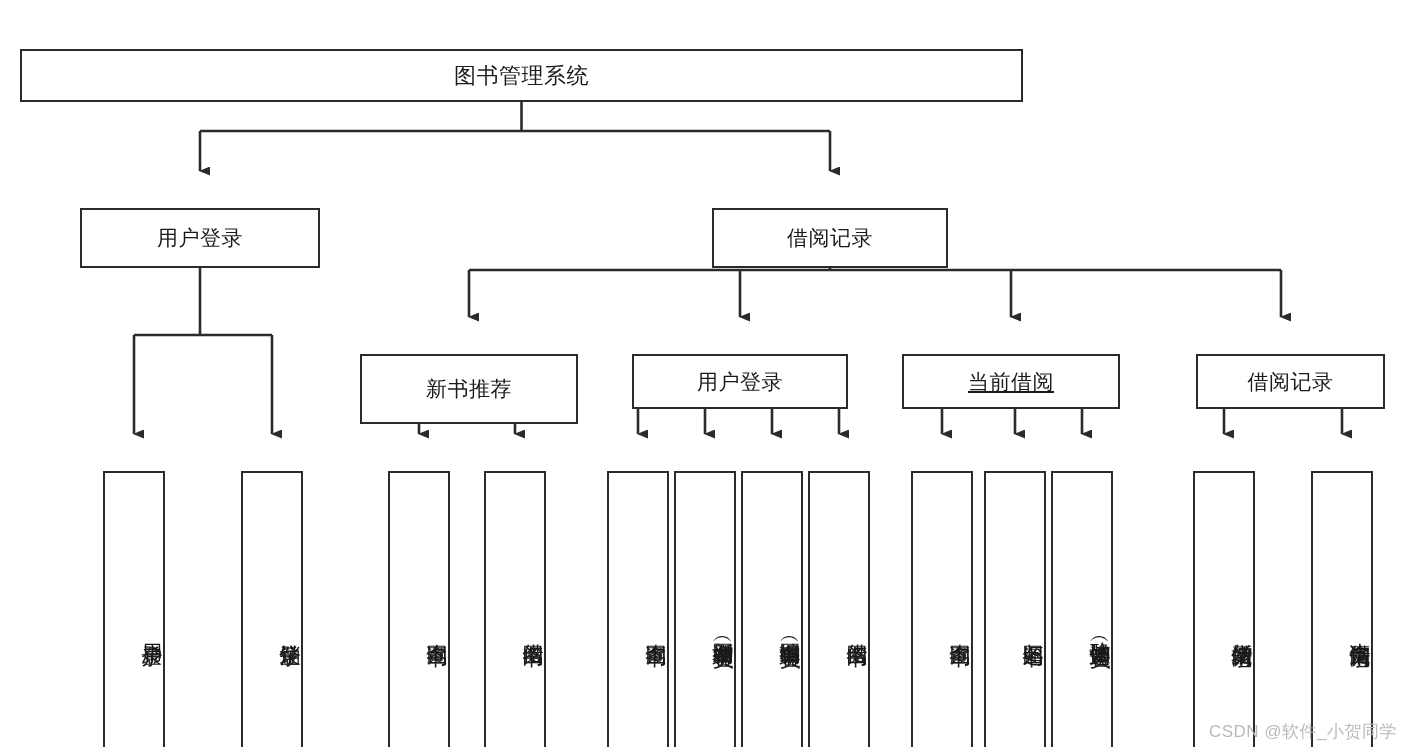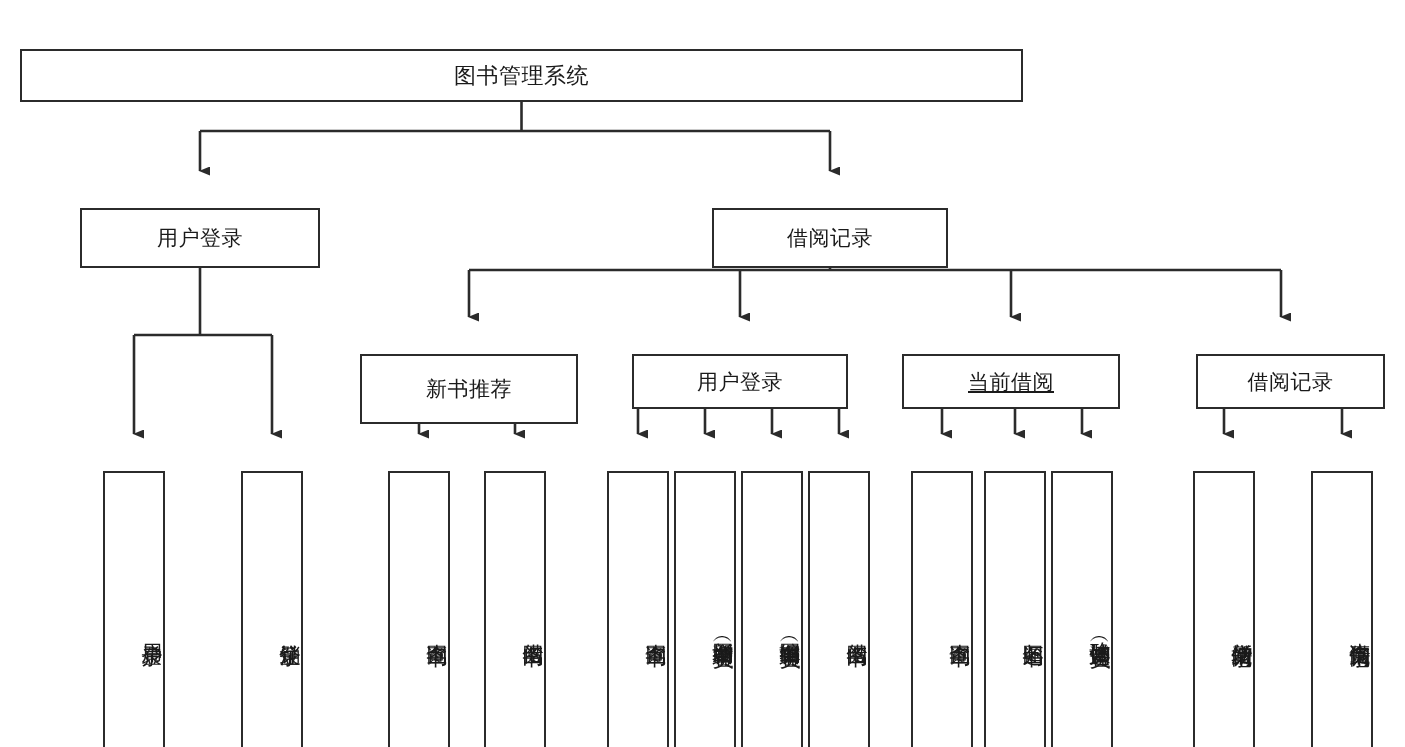--- a/index.html
+++ b/index.html
@@ -172,13 +172,14 @@
       <div class="node node-v" style="left: 1051px; top: 435px; width: 62px; height: 298px;">
         <span class="vlabel">确认归还（管理员）</span>
       </div>
       <div class="node node-v" style="left: 1193px; top: 435px; width: 62px; height: 298px;">
         <span class="vlabel">新增借阅记录</span>
       </div>
       <div class="node node-v" style="left: 1311px; top: 435px; width: 62px; height: 298px;">
         <span class="vlabel">查询借阅记录</span>
       </div>
     </div>
+  <div id="watermark">CSDN @软件_小贺同学</div>
 </div>
 
 </body></html>

